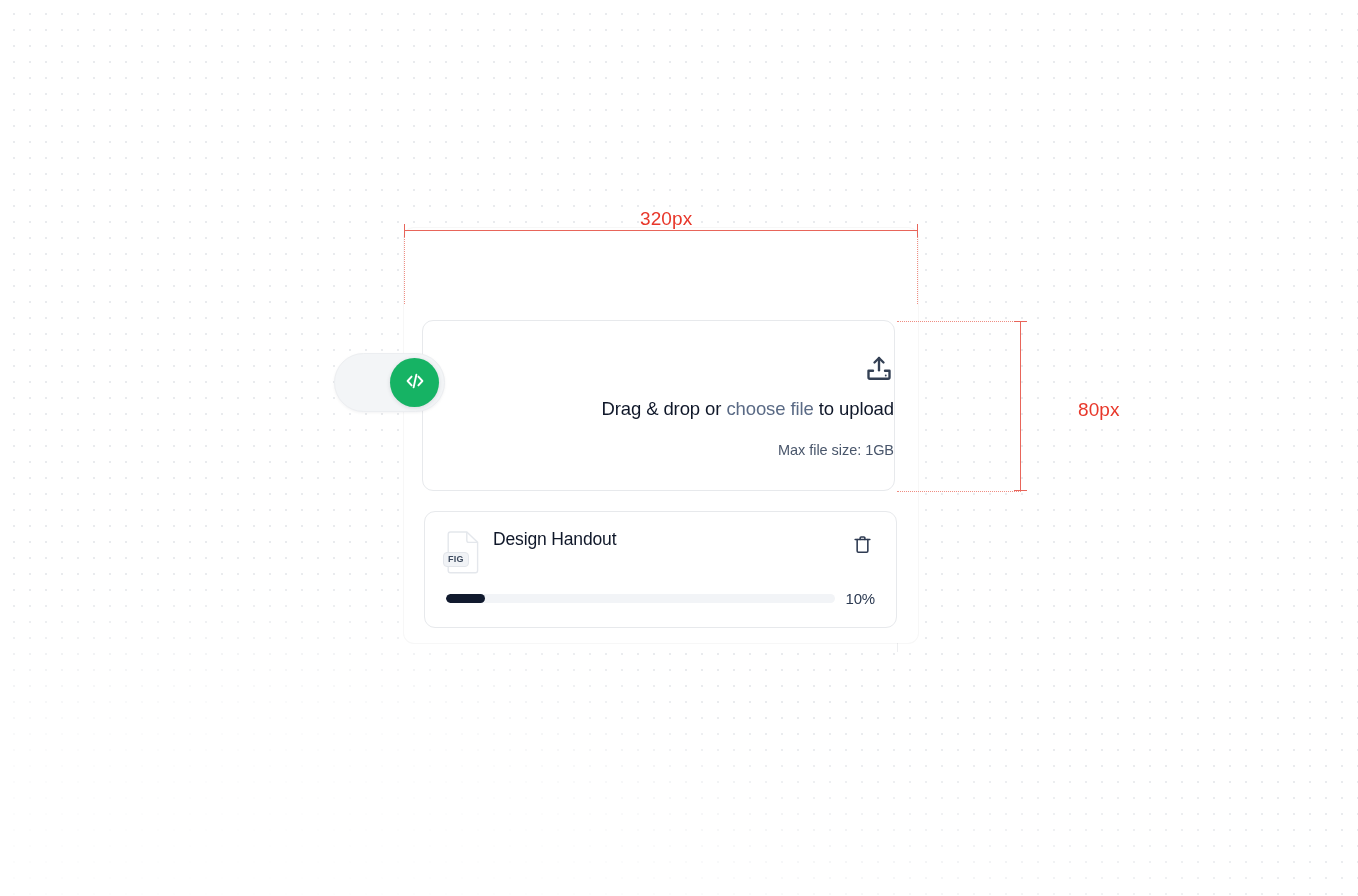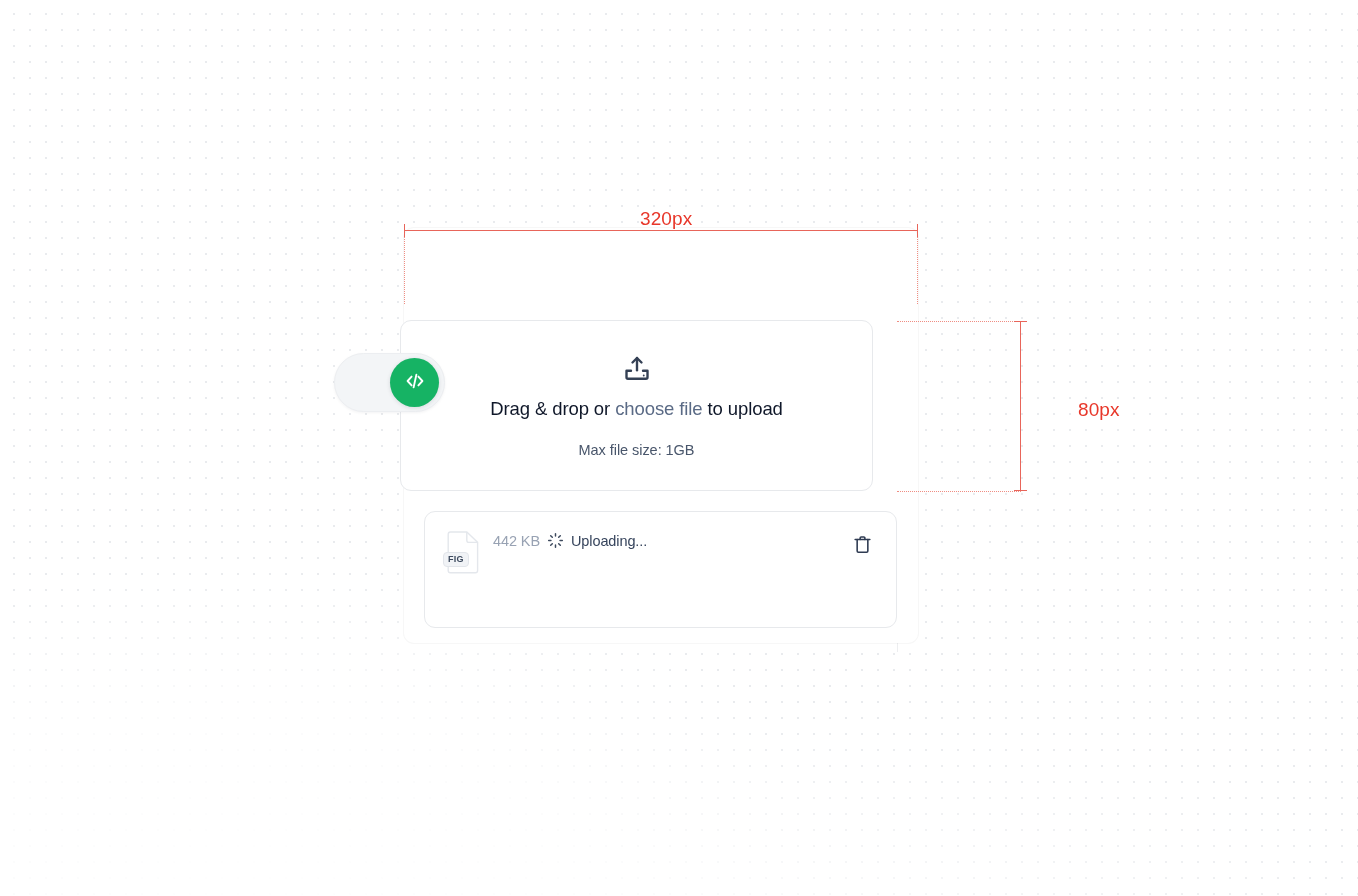--- a/index.html
+++ b/index.html
@@ -113,30 +113,30 @@
     position: absolute;
     width: 1px;
     background: #edeef0;
   }
   #rule-a { left: 424px; top: 232px; height: 90px; }
   #rule-b { left: 897px; top: 232px; height: 420px; }
 
   
   #dropzone {
     position: absolute;
-    left: 400px;
+    left: 422px;
     top: 320px;
     width: 473px;
     height: 171px;
     background: #ffffff;
     border: 1px solid #e7e9ec;
     border-radius: 11px;
     display: flex;
     flex-direction: column;
-    align-items: center;
+    align-items: flex-end;
     justify-content: center;
     gap: 0;
   }
 
   #upload-icon-wrap {
     margin-bottom: 14px;
     line-height: 0;
   }
 
   #dropzone-headline {
@@ -329,49 +329,40 @@
 
     <div id="file-type-icon">
       <svg width="34" height="43" viewBox="0 0 34 43" fill="none">
         <path d="M2.2 3.2 a2.2 2.2 0 0 1 2.2 -2.2 h16.4 L31.6 11.2 v28.4 a2.2 2.2 0 0 1 -2.2 2.2 H4.4 a2.2 2.2 0 0 1 -2.2 -2.2 z" fill="#ffffff" stroke="#e4e7ec" stroke-width="1.4"></path>
         <path d="M20.8 1.1 V 9.2 a2.2 2.2 0 0 0 2.2 2.2 h8.3" fill="none" stroke="#e4e7ec" stroke-width="1.4"></path>
       </svg>
       <span id="fig-badge">FIG</span>
     </div>
 
     <div id="file-meta">
-      <div id="file-sub">
-        <span id="file-size">442 KB</span>
-        <span id="spinner-icon">
-          <svg width="17" height="17" viewBox="0 0 24 24" stroke="#3d4a5e" stroke-width="2.1" stroke-linecap="round">
-            <line x1="12" y1="2.4" x2="12" y2="5.6"></line>
-            <line x1="12" y1="18.4" x2="12" y2="21.6"></line>
-            <line x1="2.4" y1="12" x2="5.6" y2="12"></line>
-            <line x1="18.4" y1="12" x2="21.6" y2="12"></line>
-            <line x1="5.2" y1="5.2" x2="7.5" y2="7.5"></line>
-            <line x1="16.5" y1="16.5" x2="18.8" y2="18.8"></line>
-            <line x1="5.2" y1="18.8" x2="7.5" y2="16.5"></line>
-            <line x1="16.5" y1="7.5" x2="18.8" y2="5.2"></line>
-          </svg>
-        </span>
-        <span id="file-status">Uploading...</span>
-      </div>
+      <div id="file-name">Design Handout</div>
     </div>
 
     <button id="delete-button">
       <span>
         <svg width="21" height="21" viewBox="0 0 24 24" fill="none" stroke="#2f3b52" stroke-width="1.8" stroke-linecap="round" stroke-linejoin="round">
           <path d="M3.6 6.2 h16.8"></path>
           <path d="M9.3 6.2 V4.6 a1.2 1.2 0 0 1 1.2 -1.2 h3 a1.2 1.2 0 0 1 1.2 1.2 V6.2"></path>
           <path d="M5.9 6.2 v13.3 a1.4 1.4 0 0 0 1.4 1.4 h9.4 a1.4 1.4 0 0 0 1.4 -1.4 V6.2"></path>
         </svg>
       </span>
     </button>
   </div>
 
+  <div id="progress-row">
+    <div id="progress-track">
+      <div id="progress-fill" style="width: 10%;"></div>
+    </div>
+    <span id="progress-value">10%</span>
+  </div>
 </div>
 
 <div id="code-toggle">
   <div id="code-toggle-knob">
     <span>
       <svg width="24" height="24" viewBox="0 0 24 24" fill="none" stroke="#ffffff" stroke-width="1.9" stroke-linecap="round" stroke-linejoin="round">
         <path d="M8.6 7.6 L4.6 12 L8.6 16.4"></path>
         <path d="M15.4 7.6 L19.4 12 L15.4 16.4"></path>
         <path d="M13.4 5.6 L10.6 18.4"></path>
       </svg>

